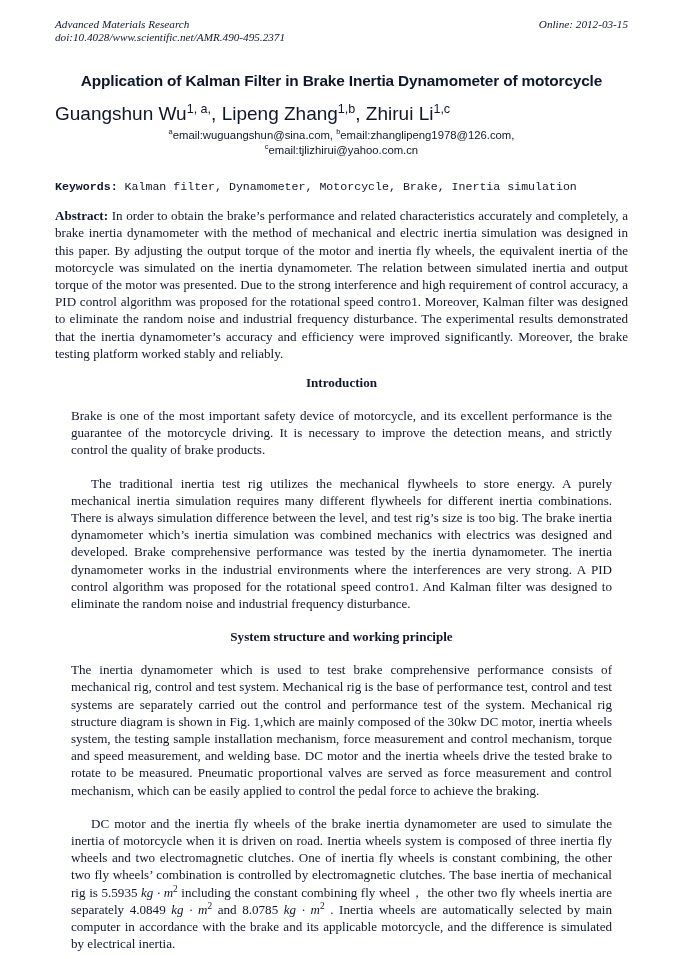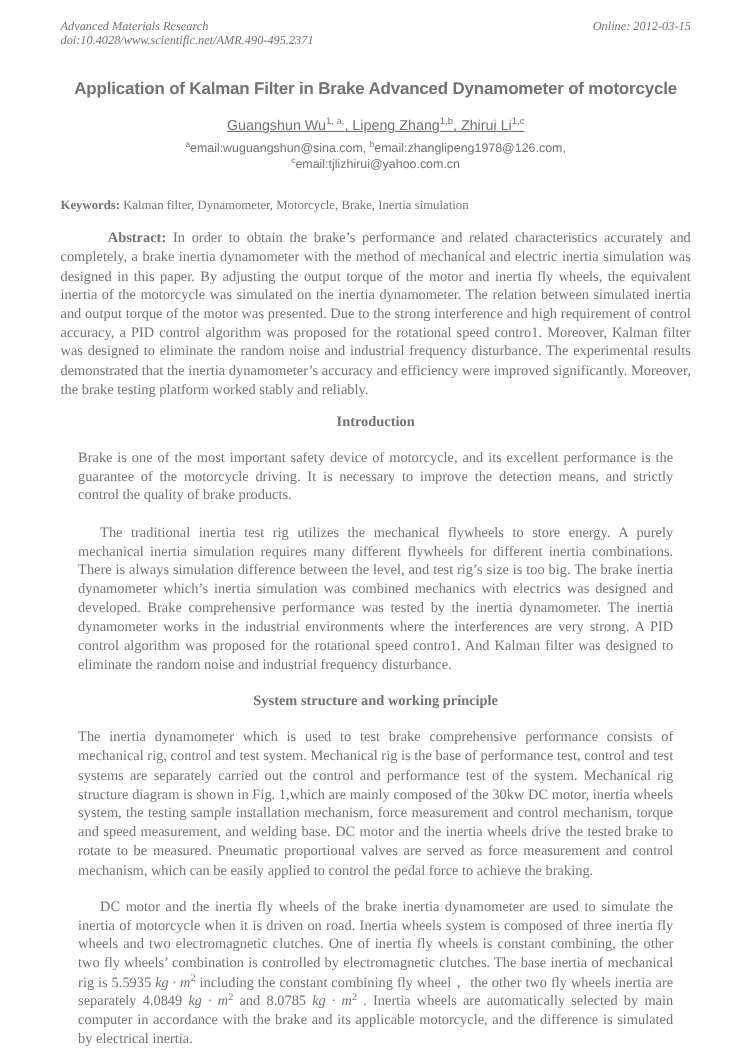--- a/index.html
+++ b/index.html
@@ -8,21 +8,21 @@
     background: #ffffff;
   }
   .page {
     position: relative;
     width: 678px;
     height: 959px;
     background: #ffffff;
     overflow: hidden;
     box-sizing: border-box;
     padding: 18px 50px 0 55px;
-    color: #737373;
+    color: #0f172a;
   }
 
   
   .masthead {
     position: relative;
     font-family: "Liberation Serif", serif;
     font-style: italic;
     font-size: 11.2px;
     line-height: 13.1px;
     white-space: nowrap;
@@ -39,25 +39,24 @@
     font-family: "Liberation Sans", sans-serif;
     font-weight: bold;
     font-size: 15.4px;
     line-height: 19px;
     text-align: center;
     margin: 27px 0 0 0;
     letter-spacing: -0.15px;
   }
   .authors {
     font-family: "Liberation Sans", sans-serif;
-    font-size: 13px;
+    font-size: 19px;
     line-height: 18px;
-    text-align: center;
+    text-align: left;
     margin: 15px 0 0 0;
-    text-decoration: underline;
   }
   .affiliation {
     font-family: "Liberation Sans", sans-serif;
     font-size: 11.3px;
     line-height: 14px;
     text-align: center;
     margin: 14px 0 0 0;
   }
   .emails {
     font-family: "Liberation Sans", sans-serif;
@@ -67,42 +66,41 @@
     margin: 5px 0 0 0;
   }
   sup {
     font-size: 0.66em;
     vertical-align: super;
     line-height: 0;
   }
 
   
   .keywords {
-    font-family: Liberation Serif, serif;
+    font-family: Liberation Mono, monospace;
     font-size: 11.6px;
     line-height: 15px;
     margin: 22px 0 0 0;
     text-align: left;
   }
   .keywords .lbl {
     font-weight: bold;
   }
 
   
   .abstract {
     font-family: "Liberation Serif", serif;
     font-size: 13.1px;
     line-height: 17.2px;
     text-align: justify;
     text-justify: inter-word;
     margin: 13px 0 0 0;
   }
   .abstract .lbl {
     font-weight: bold;
-    margin-left: 43px;
   }
 
   h2.sec {
     font-family: "Liberation Serif", serif;
     font-weight: bold;
     font-size: 13.1px;
     line-height: 17px;
     margin: 12px 0 0 0;
     text-align: center;
   }
@@ -134,21 +132,21 @@
 <body>
 
 <div class="page">
 
   <div class="masthead">
     <div>Advanced Materials Research</div>
     <div>doi:10.4028/www.scientific.net/AMR.490-495.2371</div>
     <div class="online">Online: 2012-03-15</div>
   </div>
 
-  <h1 class="doc-title">Application of Kalman Filter in Brake Advanced Dynamometer of motorcycle</h1>
+  <h1 class="doc-title">Application of Kalman Filter in Brake Inertia Dynamometer of motorcycle</h1>
 
   <div class="authors"><span>Guangshun Wu</span><sup>1, a,</sup><span>, </span><span>Lipeng Zhang</span><sup>1,b</sup><span>, </span><span>Zhirui Li</span><sup>1,c</sup></div>
 
 
   <div class="emails">
     <div><sup>a</sup><span>email:wuguangshun@sina.com, </span><sup>b</sup><span>email:zhanglipeng1978@126.com,</span></div>
     <div><sup>c</sup><span>email:tjlizhirui@yahoo.com.cn</span></div>
   </div>
 
   <p class="keywords"><span class="lbl">Keywords:</span><span> Kalman filter, Dynamometer, Motorcycle, Brake, Inertia simulation</span></p>

